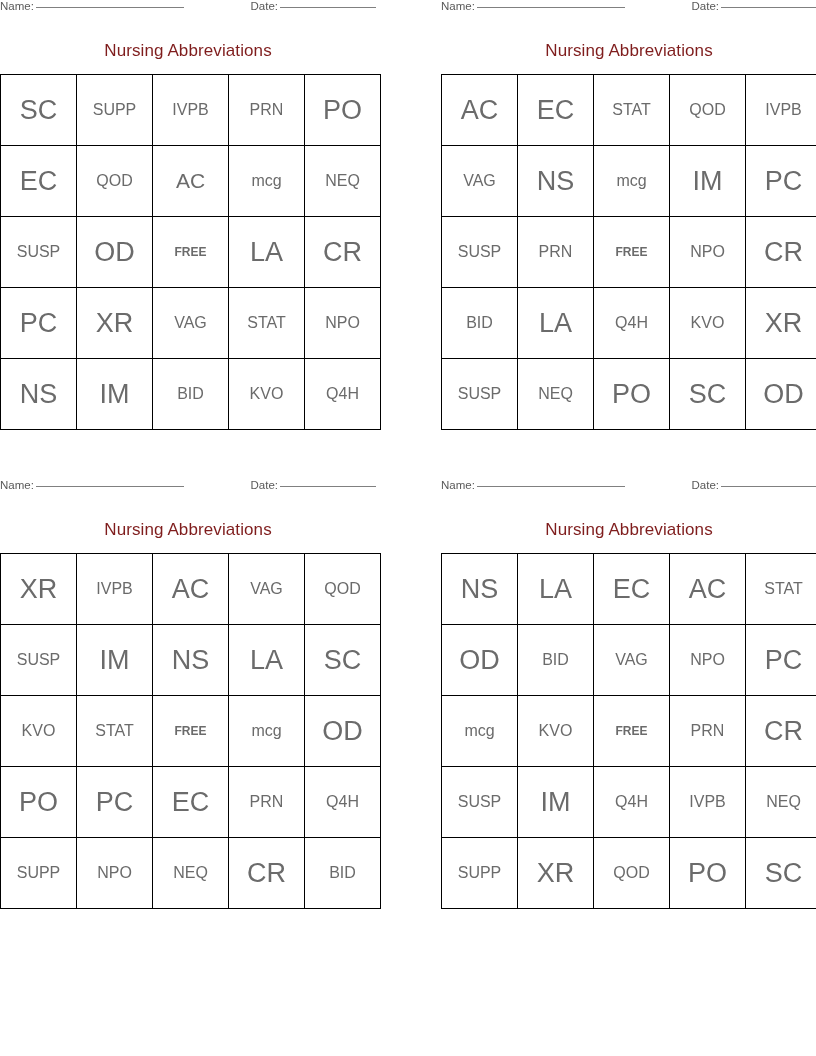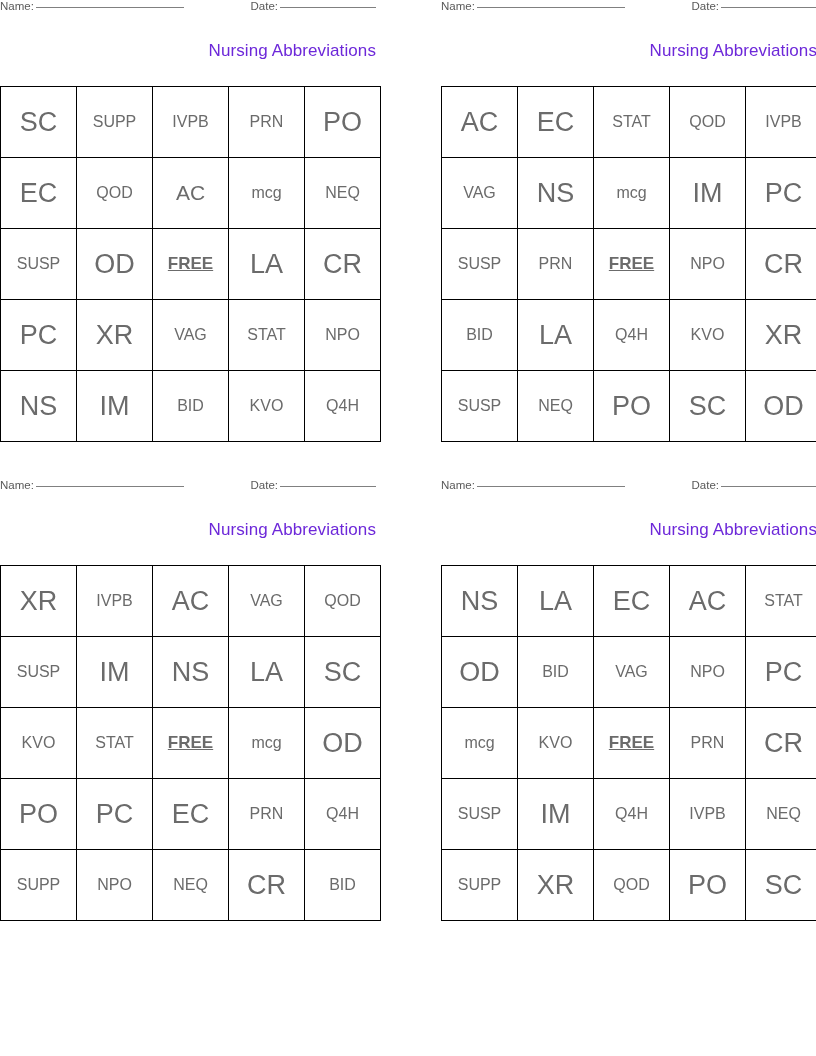--- a/index.html
+++ b/index.html
@@ -51,33 +51,33 @@
     position: relative;
     top: -2px;
     margin-left: 2px;
   }
   .rule-name { width: 148px; }
   .rule-date { width: 96px; }
   .meta-gap { flex: 1 1 auto; min-width: 8px; }
 
   
   .card-title {
-    text-align: right;
+    text-align: center;
     font-size: 17px;
-    color: #6d28d9;
+    color: #7f1d1d;
     letter-spacing: 0.1px;
     margin-top: 21px;
     margin-bottom: 0;
     line-height: 20px;
     font-weight: normal;
   }
 
   
   .grid {
-    margin-top: 25px;
+    margin-top: 13px;
     width: 375px;
     border-collapse: collapse;
     table-layout: fixed;
   }
   .grid td {
     border: 1px solid #000000;
     width: 75px;
     height: 70px;
     text-align: center;
     vertical-align: middle;
@@ -85,22 +85,21 @@
     padding: 0;
     overflow: hidden;
   }
   
   .sz-lg { font-size: 27px; }
   .sz-md { font-size: 21px; }
   .sz-sm { font-size: 16px; }
 
   .free-cell {
     font-weight: bold;
-    text-decoration: underline;
-    font-size: 17px;
+    font-size: 12px;
     color: #6b6b6b;
   }
 </style>
 </head>
 <body>
 
 <div class="page">
 
   <div class="card card-tl">
     <div class="meta-row">

